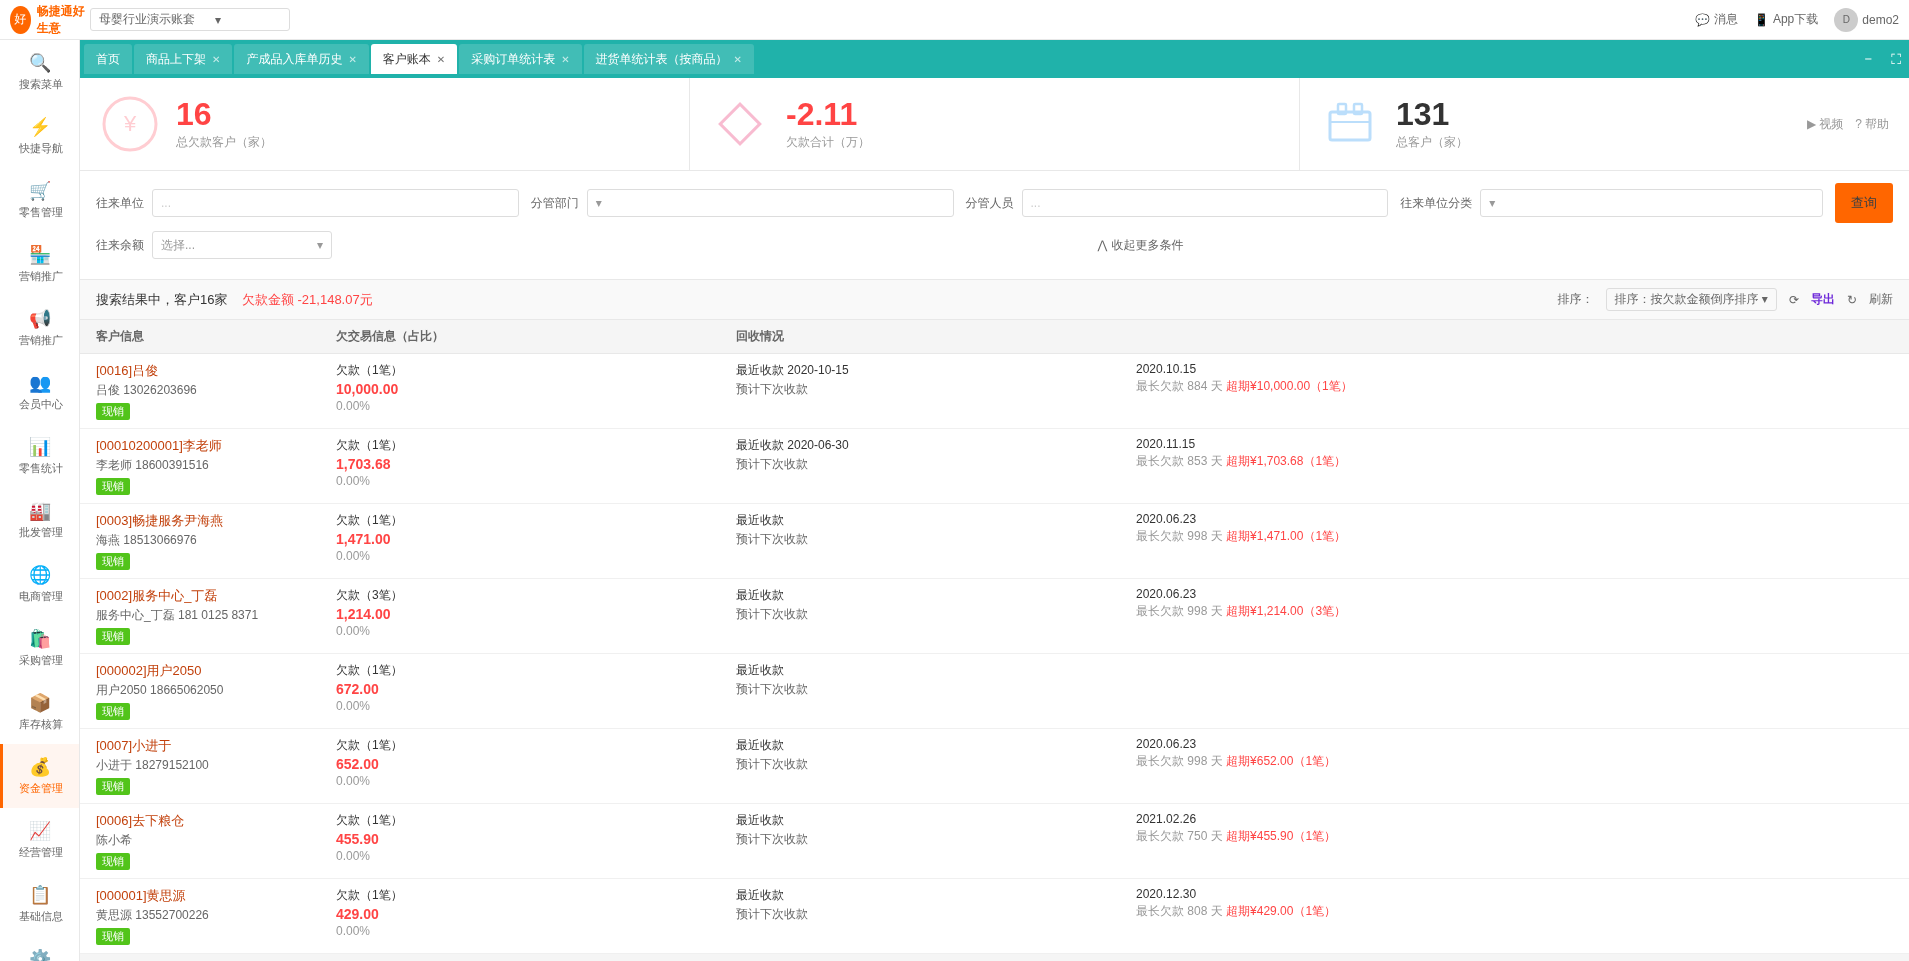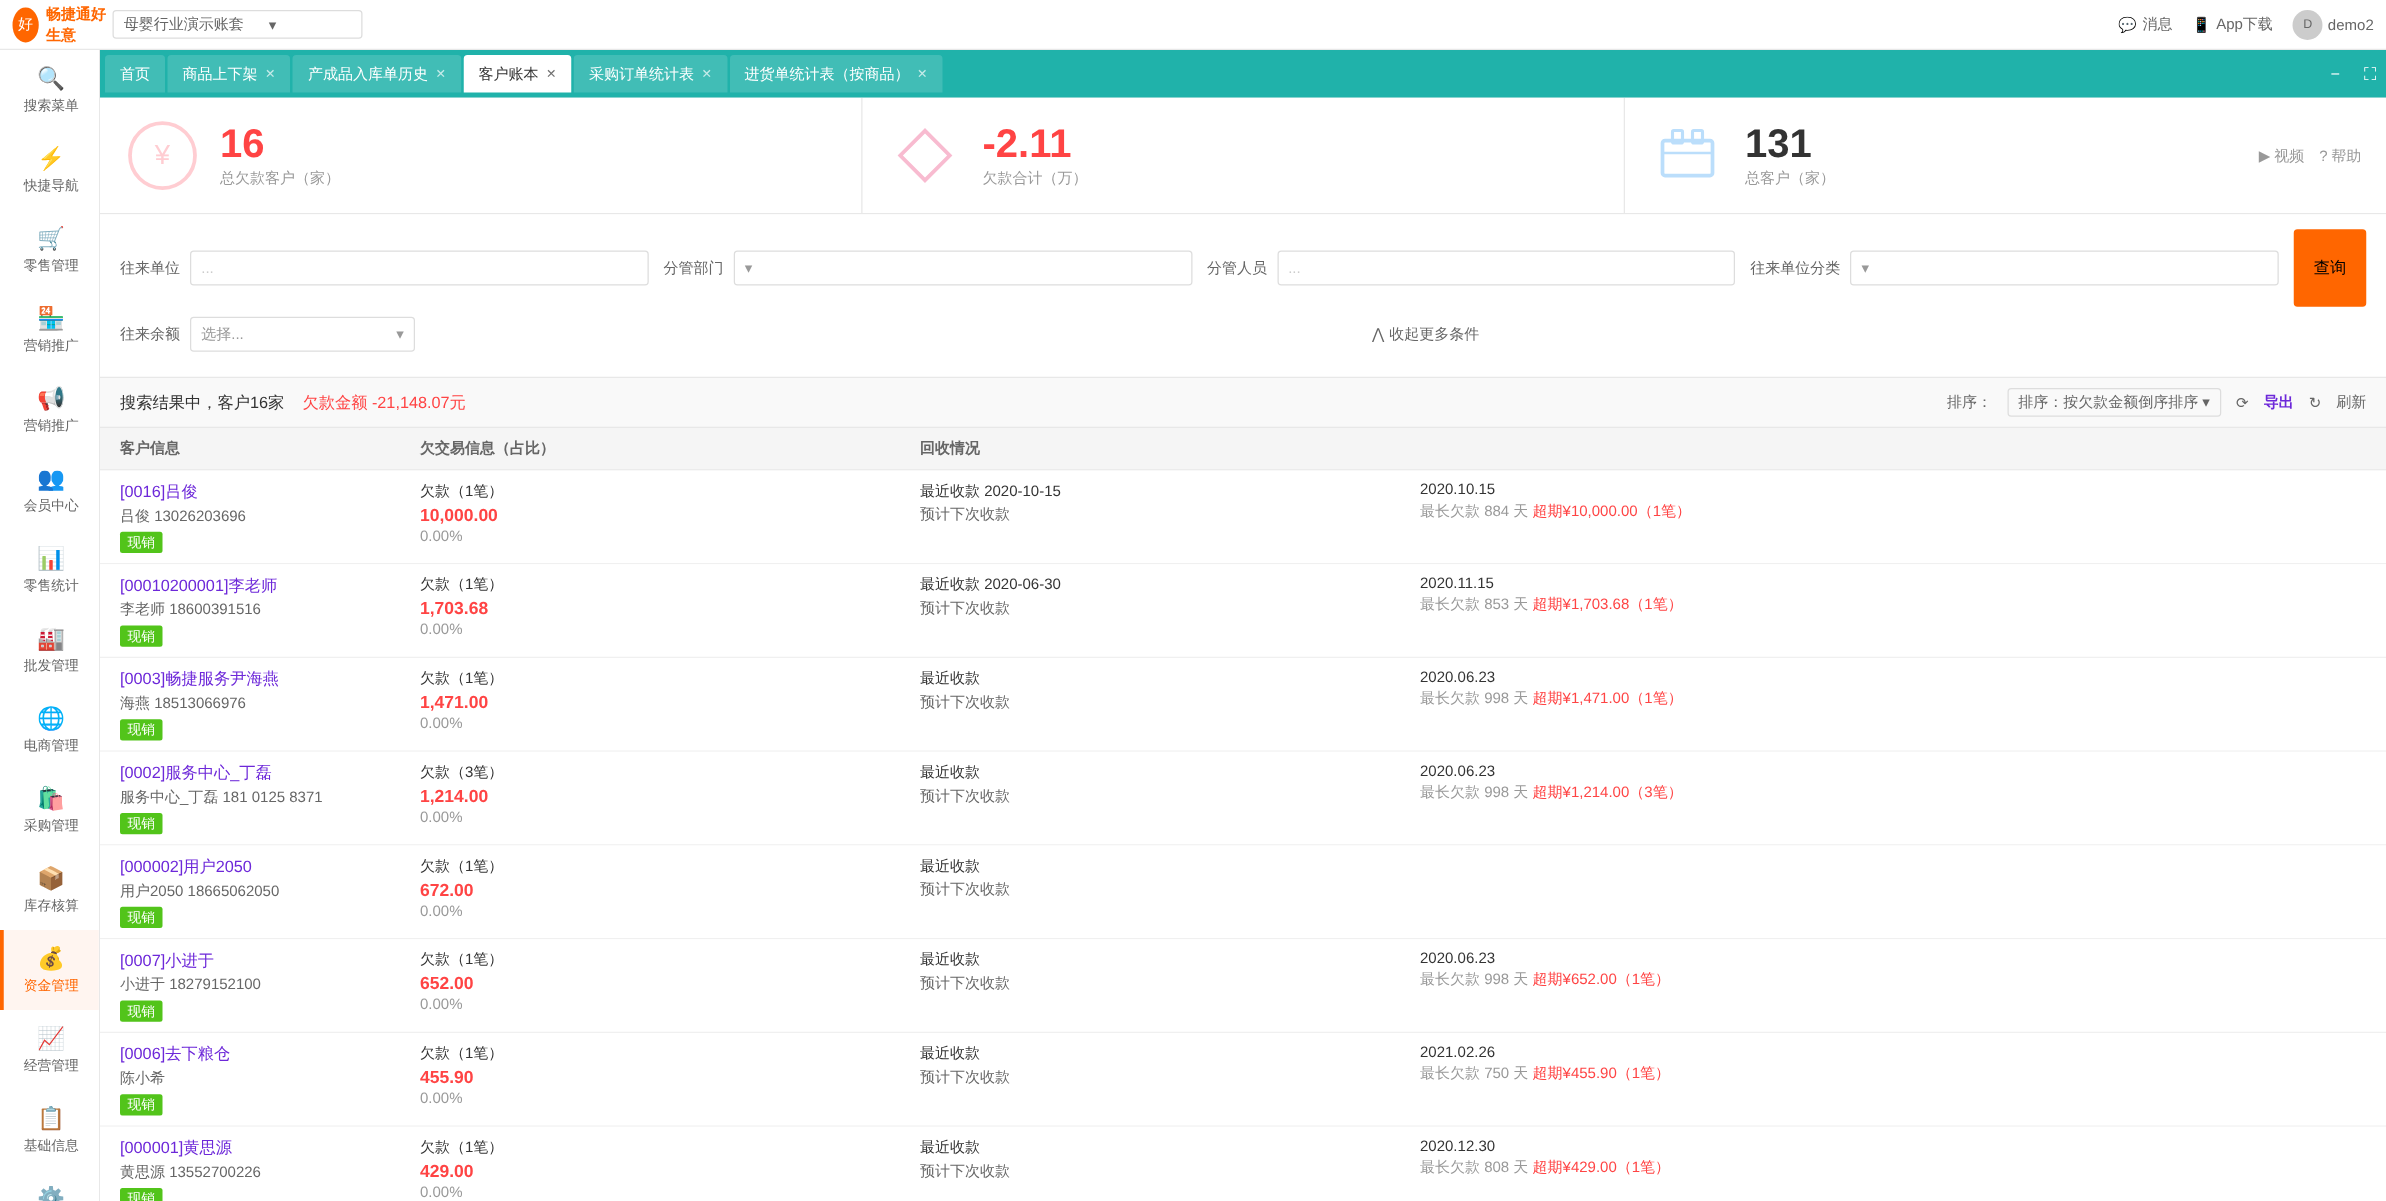--- a/index.html
+++ b/index.html
@@ -51,38 +51,38 @@
     .stat-value.black { color: #333; font-weight: bold; }
     .stat-label { font-size: 12px; color: #999; margin-top: 4px; }
     .stat-actions { margin-left: auto; display: flex; align-items: center; gap: 12px; font-size: 12px; color: #666; }
 
     
     .filter-area { background: #fff; padding: 12px 16px; border-bottom: 1px solid #e8e8e8; }
     .filter-row { display: flex; align-items: center; gap: 12px; margin-bottom: 8px; }
     .filter-item { display: flex; align-items: center; gap: 8px; flex: 1; }
     .filter-label { font-size: 12px; color: #666; white-space: nowrap; }
     .filter-input { flex: 1; height: 28px; border: 1px solid #ddd; border-radius: 3px; padding: 0 8px; font-size: 12px; color: #999; display: flex; align-items: center; justify-content: space-between; cursor: pointer; }
-    .search-btn { background: #ff6600; color: #000000; border: none; border-radius: 3px; padding: 22px 16px; font-size: 13px; cursor: pointer; white-space: nowrap; }
+    .search-btn { background: #ff6600; color: #404040; border: none; border-radius: 3px; padding: 11px 16px; font-size: 13px; cursor: pointer; white-space: nowrap; }
     .collapse-btn { display: flex; align-items: center; justify-content: center; gap: 4px; font-size: 12px; color: #666; cursor: pointer; padding: 4px; }
 
     
     .results-bar { display: flex; align-items: center; justify-content: space-between; padding: 8px 16px; background: #f9f9f9; border-bottom: 1px solid #e8e8e8; }
     .results-actions { display: flex; align-items: center; gap: 12px; font-size: 12px; color: #666; }
     .sort-select { border: 1px solid #ddd; border-radius: 3px; padding: 2px 8px; font-size: 12px; cursor: pointer; }
 
     
     .data-table { width: 100%; background: #fff; }
     .table-header { display: flex; background: #f5f5f5; border-bottom: 1px solid #e8e8e8; padding: 8px 16px; }
     .table-header .col { font-size: 12px; color: #666; font-weight: bold; }
     .table-row-wrap { border-bottom: 1px solid #f0f0f0; padding: 8px 16px; background: #fff; display: flex; align-items: flex-start; }
     .col-customer { flex: 0 0 240px; }
     .col-debt { flex: 0 0 400px; }
     .col-payback { flex: 0 0 400px; }
     .col-overdue { flex: 1; }
-    .customer-name { color: #6d28d9; font-size: 13px; cursor: pointer; }
+    .customer-name { color: #c2410c; font-size: 13px; cursor: pointer; }
     .customer-phone { font-size: 12px; color: #666; margin-top: 2px; }
     .tag { display: inline-block; background: #52c41a; color: #fff; font-size: 11px; padding: 1px 6px; border-radius: 2px; margin-top: 4px; }
     .debt-count { font-size: 12px; color: #333; }
     .debt-amount { color: #ff4444; font-size: 14px; font-weight: bold; margin-top: 2px; }
     .debt-percent { font-size: 12px; color: #999; margin-top: 2px; }
     .payback-date { font-size: 12px; color: #333; }
     .payback-next { font-size: 12px; color: #666; margin-top: 2px; }
     .overdue-date { font-size: 12px; color: #333; }
     .overdue-days { font-size: 12px; color: #999; margin-top: 2px; }
     .overdue-amount { color: #ff4444; font-size: 12px; cursor: pointer; }

